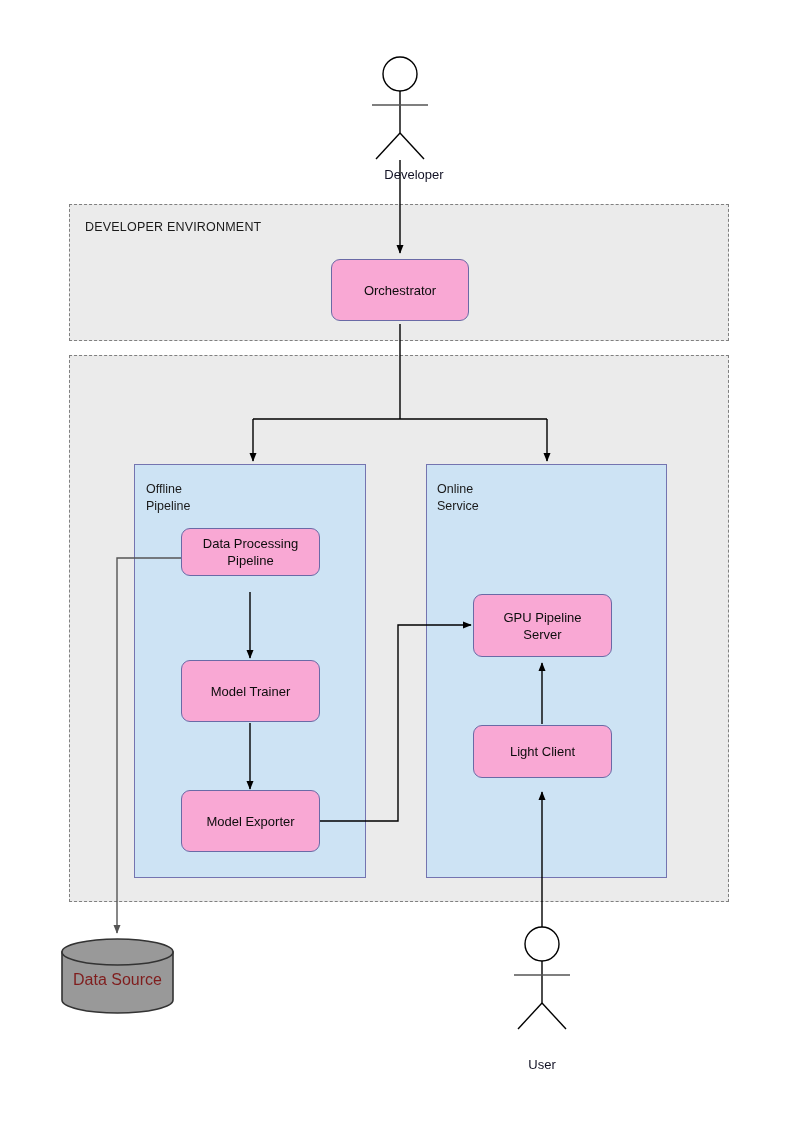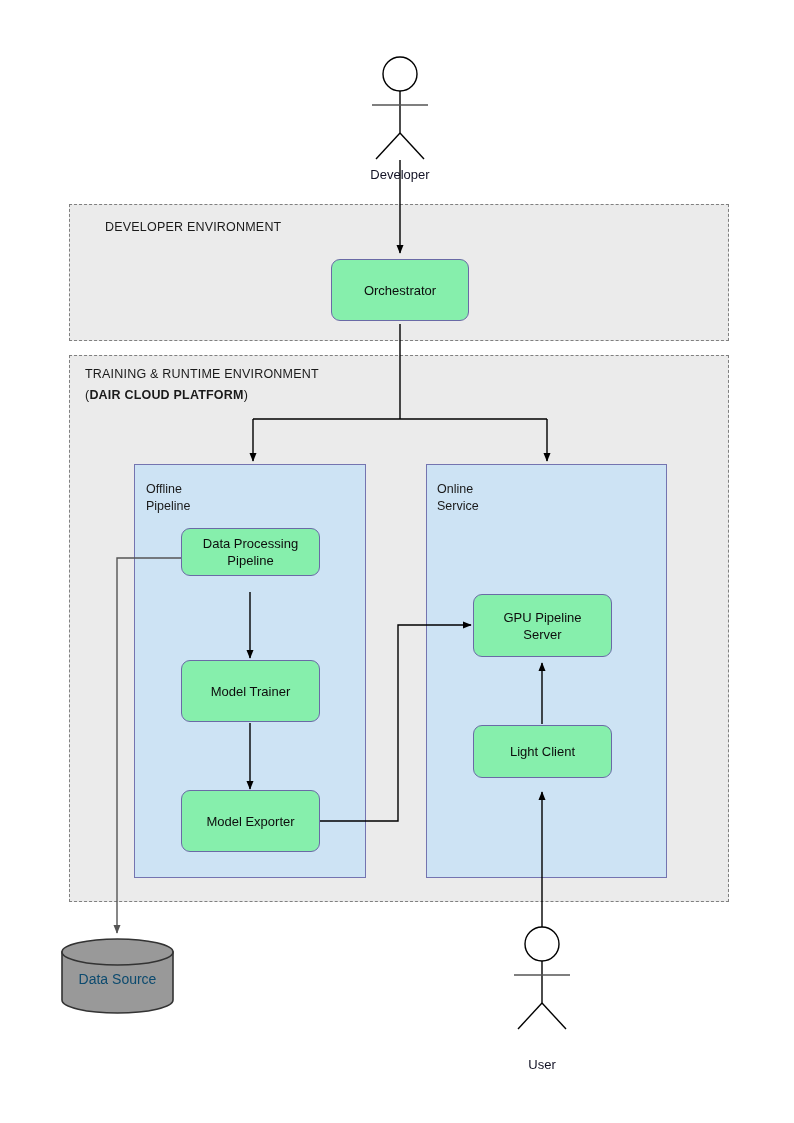--- a/index.html
+++ b/index.html
@@ -47,21 +47,21 @@
     position: absolute;
     font-size: 12.5px;
     color: #1a1a1a;
     line-height: 17px;
     white-space: pre-line;
   }
 
   
   .node {
     position: absolute;
-    background: #86efac;
+    background: #f9a8d4;
     border: 1px solid #6a6aa6;
     border-radius: 9px;
     box-sizing: border-box;
     display: flex;
     align-items: center;
     justify-content: center;
     text-align: center;
     font-size: 13px;
     color: #0d0d0d;
     line-height: 17px;
@@ -90,39 +90,35 @@
   }
 
   
   .db {
     position: absolute;
   }
   .db-label {
     position: absolute;
     width: 100%;
     text-align: center;
-    font-size: 14px;
-    color: #0c4a6e;
+    font-size: 16px;
+    color: #7f1d1d;
   }
 </style>
 </head>
 <body>
 
 <div id="canvas">
 
   <div class="env-box" style="left:69px; top:204px; width:660px; height:137px;"></div>
 
   <div class="env-box" style="left:69px; top:355px; width:660px; height:547px;"></div>
 
-  <div class="env-label" style="left:85px; top:220px;margin-left:20px;">DEVELOPER ENVIRONMENT</div>
-
-  <div class="env-label" style="left:85px; top:364px; line-height:21px;">
-    <div>TRAINING &amp; RUNTIME ENVIRONMENT</div>
-    <div><span>(</span><span class="bold">DAIR CLOUD PLATFORM</span><span>)</span></div>
-  </div>
+  <div class="env-label" style="left:85px; top:220px;">DEVELOPER ENVIRONMENT</div>
+
 
   <div class="panel" style="left:134px; top:464px; width:232px; height:414px;"></div>
   <div class="panel-label" style="left:146px; top:481px;">Offline
 Pipeline</div>
 
   <div class="panel" style="left:426px; top:464px; width:241px; height:414px;"></div>
   <div class="panel-label" style="left:437px; top:481px;">Online
 Service</div>
 
   <svg class="edge-svg" viewBox="0 0 794 1123">
@@ -178,21 +174,21 @@
   <div class="node" style="left:473px; top:725px; width:139px; height:53px;">Light Client</div>
 
   <div class="actor" style="left:355px; top:55px; width:90px; height:125px;">
     <svg width="90" height="110" viewBox="0 0 90 110">
       <circle cx="45" cy="19" r="17" fill="#ffffff" stroke="#000000" stroke-width="1.4"></circle>
       <line x1="45" y1="36" x2="45" y2="78" stroke="#000000" stroke-width="1.4"></line>
       <line x1="17" y1="50" x2="73" y2="50" stroke="#555555" stroke-width="1.4"></line>
       <line x1="45" y1="78" x2="21" y2="104" stroke="#000000" stroke-width="1.4"></line>
       <line x1="45" y1="78" x2="69" y2="104" stroke="#000000" stroke-width="1.4"></line>
     </svg>
-    <div class="actor-label" style="top:112px; left:0;">Developer</div>
+    <div class="actor-label" style="top:112px; left:14px;">Developer</div>
   </div>
 
   <div class="actor" style="left:497px; top:925px; width:90px; height:125px;">
     <svg width="90" height="110" viewBox="0 0 90 110">
       <circle cx="45" cy="19" r="17" fill="#ffffff" stroke="#000000" stroke-width="1.4"></circle>
       <line x1="45" y1="36" x2="45" y2="78" stroke="#000000" stroke-width="1.4"></line>
       <line x1="17" y1="50" x2="73" y2="50" stroke="#555555" stroke-width="1.4"></line>
       <line x1="45" y1="78" x2="21" y2="104" stroke="#000000" stroke-width="1.4"></line>
       <line x1="45" y1="78" x2="69" y2="104" stroke="#000000" stroke-width="1.4"></line>
     </svg>

